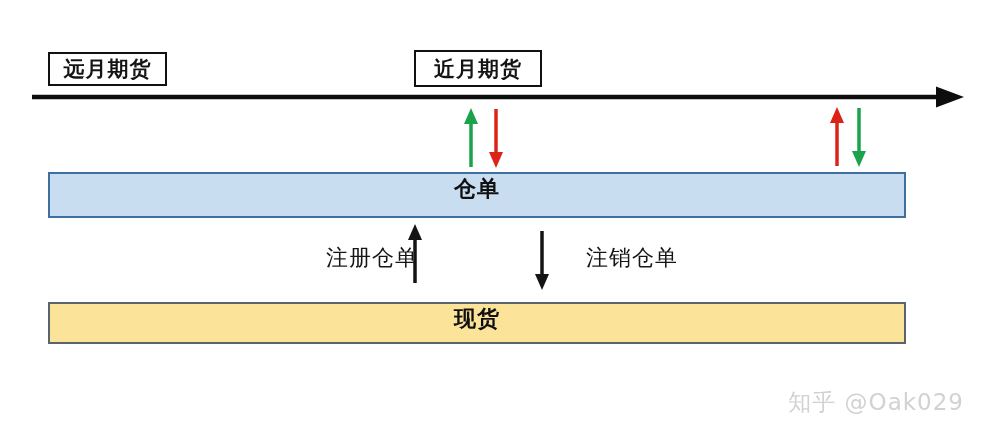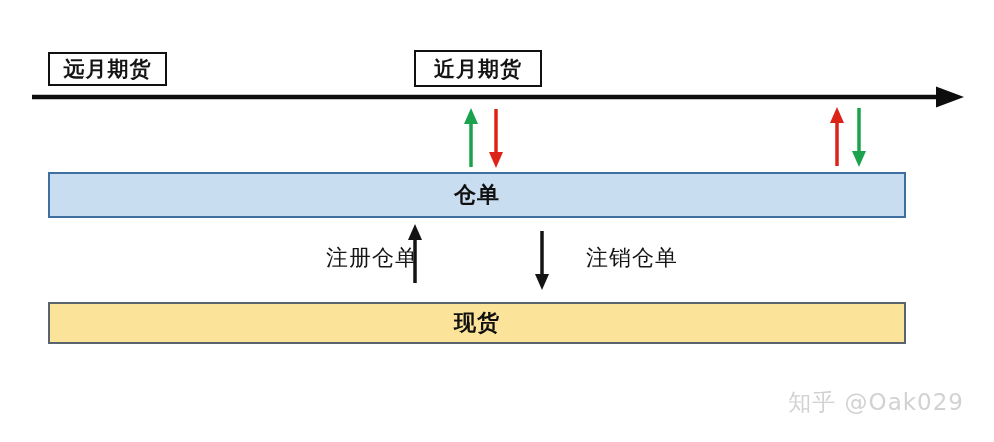--- a/index.html
+++ b/index.html
@@ -55,21 +55,21 @@
   .arr-far-green  { left: 848px; top: 106px; }
   .arr-register   { left: 404px; top: 223px; }
   .arr-cancel     { left: 531px; top: 229px; }
 
   
   .bar {
     position: absolute;
     left: 48px;
     width: 858px;
     display: flex;
-    align-items: center;
+    align-items: flex-start;
     justify-content: center;
     font-weight: 700;
     font-size: 22px;
     color: #101010;
     letter-spacing: 1px;
     box-sizing: border-box;
   }
   .bar-receipt {
     top: 172px;
     height: 46px;

